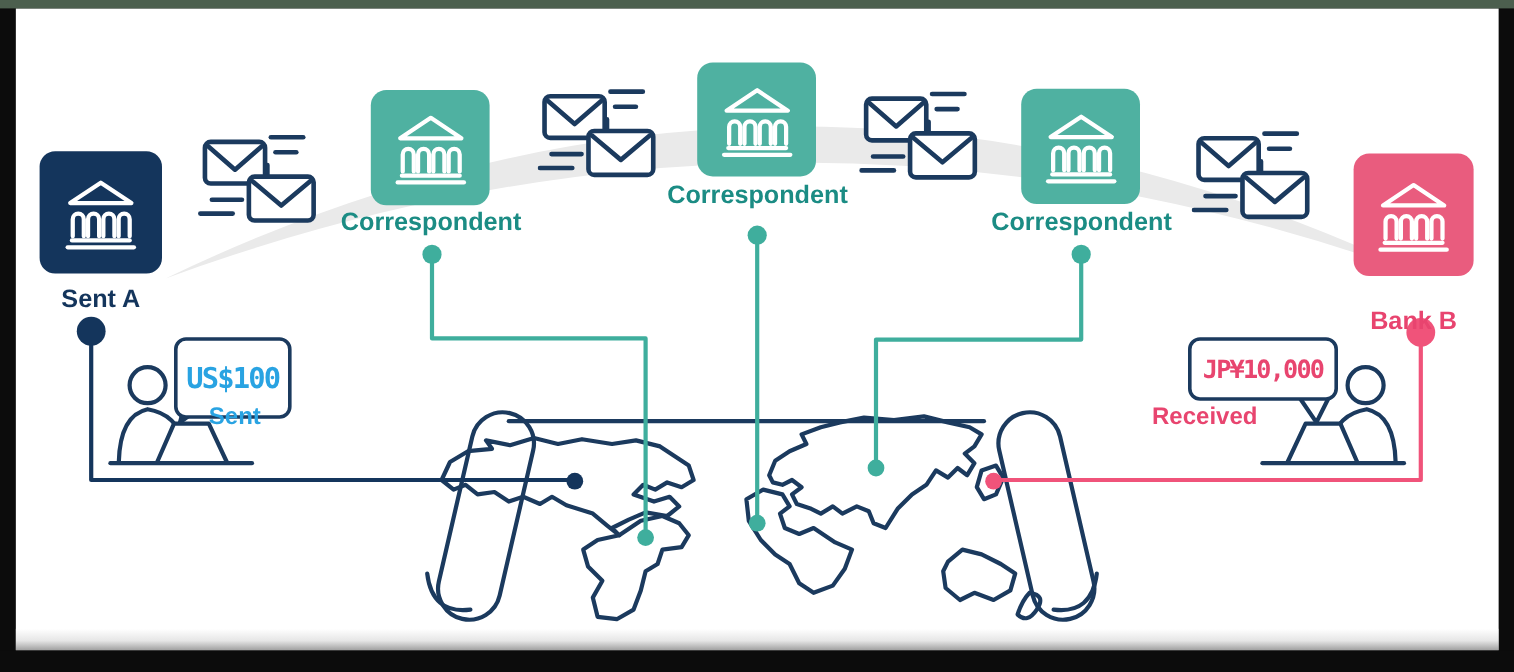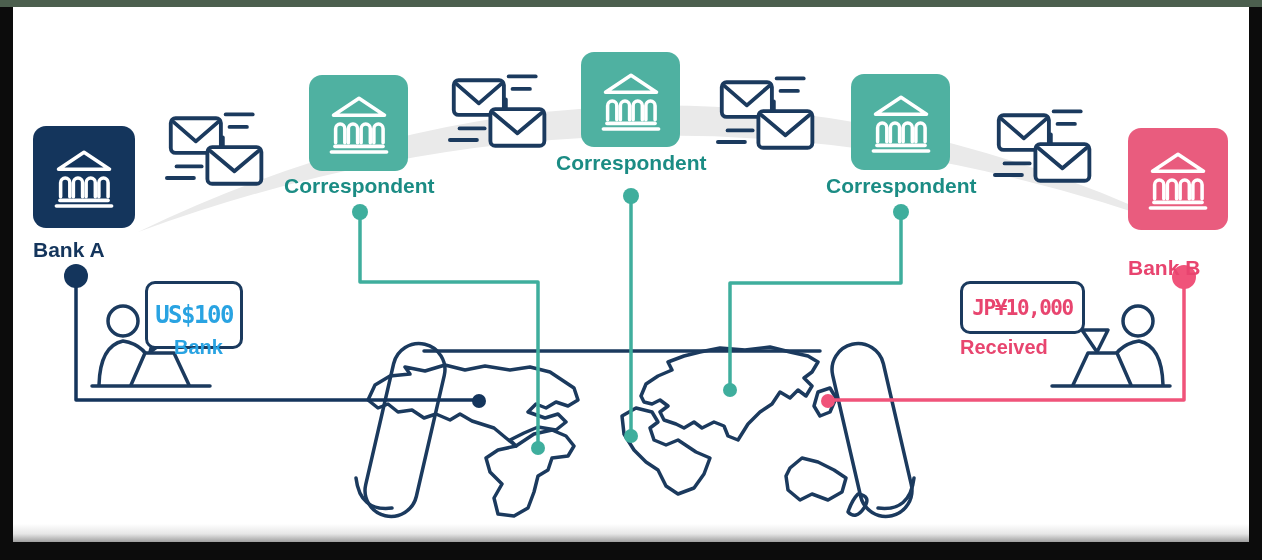--- a/index.html
+++ b/index.html
@@ -30,37 +30,37 @@
   }
   .bank-node svg { width:68px; height:68px; }
   #node-bank-a { left:33px; top:126px; width:102px; height:102px; background:#14355c; }
   #node-corr-1 { left:309px; top:75px;  width:99px;  height:96px;  background:#4fb1a1; }
   #node-corr-2 { left:581px; top:52px;  width:99px;  height:95px;  background:#4fb1a1; }
   #node-corr-3 { left:851px; top:74px;  width:99px;  height:96px;  background:#4fb1a1; }
   #node-bank-b { left:1128px; top:128px; width:100px; height:102px; background:#e95c7e; }
 
   .node-label {
     position:absolute; z-index:3; font-weight:bold; font-size:21px;
-    text-align:left; white-space:nowrap;
+    text-align:center; white-space:nowrap;
   }
   #label-bank-a { left:33px;  top:238px; width:102px; color:#14355c; }
   #label-corr-1 { left:284px; top:174px; width:150px; color:#1b8c84; }
   #label-corr-2 { left:556px; top:151px; width:150px; color:#1b8c84; }
   #label-corr-3 { left:826px; top:174px; width:150px; color:#1b8c84; }
   #label-bank-b { left:1128px; top:256px; width:100px; color:#e8446f; }
 
   .bubble {
     position:absolute; z-index:3; background:#fff;
     border:3.5px solid #1b3a5e; border-radius:10px;
     display:flex; align-items:center; justify-content:center;
     font-family:"DejaVu Sans Mono", monospace; font-weight:bold;
     letter-spacing:-1.5px;
   }
   #bubble-sent { left:145px; top:281px; width:98px; height:68px; font-size:24px; color:#29a3e2; }
-  #bubble-received { left:960px; top:281px; width:125px; height:53px; font-size:21px; color:#e8456f; }
+  #bubble-received { left:990px; top:281px; width:125px; height:53px; font-size:21px; color:#e8456f; }
 
   .status-label { position:absolute; z-index:3; font-weight:bold; font-size:20px; white-space:nowrap; }
   #label-sent { left:174px; top:336px; color:#29a3e2; }
   #label-received { left:960px; top:336px; color:#e8456f; }
 </style>
 </head>
 <body>
 
 <div id="stage">
 
@@ -191,33 +191,33 @@
     <svg viewBox="0 0 96 96">
         <use href="#bank-icon"></use>
       </svg>
   </div>
   <div class="bank-node" id="node-bank-b">
     <svg viewBox="0 0 96 96">
         <use href="#bank-icon"></use>
       </svg>
   </div>
 
-  <div class="node-label" id="label-bank-a">Bank A</div>
+  <div class="node-label" id="label-bank-a">Sent A</div>
   <div class="node-label" id="label-corr-1">Correspondent</div>
   <div class="node-label" id="label-corr-2">Correspondent</div>
   <div class="node-label" id="label-corr-3">Correspondent</div>
   <div class="node-label" id="label-bank-b">Bank B</div>
 
   <div class="bubble" id="bubble-sent">
     <span>US$100</span>
   </div>
   <div class="bubble" id="bubble-received">
     <span>JP¥10,000</span>
   </div>
 
-  <div class="status-label" id="label-sent">Bank</div>
+  <div class="status-label" id="label-sent">Sent</div>
   <div class="status-label" id="label-received">Received</div>
 
   <div class="frame-top"></div>
   <div class="frame-left"></div>
   <div class="frame-right"></div>
   <div class="frame-bottom"></div>
 </div>
 
 </body></html>

